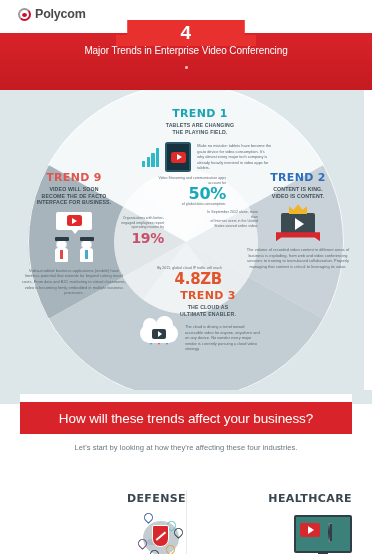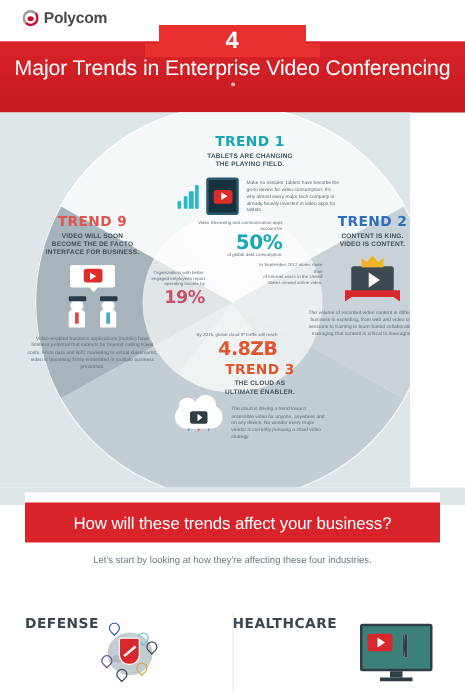--- a/index.html
+++ b/index.html
@@ -79,21 +79,21 @@
     font-weight: 700;
     color: #ffffff;
     line-height: 24px;
     letter-spacing: 0.5px;
   }
   .header-title {
     position: absolute;
     left: 0; top: 12px;
     width: 372px;
     text-align: center;
-    font-size: 17px;
+    font-size: 10px;
     color: #ffffff;
     letter-spacing: -0.1px;
     font-weight: 400;
   }
   .header-dot {
     position: absolute;
     left: 185px; top: 33px;
     width: 2.5px; height: 2.5px;
     border-radius: 50%;
     background: #f4b8b5;
@@ -105,21 +105,21 @@
     text-align: center;
     font-size: 7.6px;
     color: #f6c9c6;
     letter-spacing: 0.05px;
   }
 
   
   .venn-panel {
     position: absolute;
     left: 0; top: 90px;
-    width: 328px; height: 300px;
+    width: 364px; height: 300px;
     background: #dde7ea;
     overflow: hidden;
   }
   .big-circle {
     position: absolute;
     left: 28px; top: -6px;
     width: 316px; height: 316px;
     border-radius: 50%;
     background: #eef3f5;
     overflow: hidden;
@@ -308,21 +308,21 @@
     display:flex; align-items:center; justify-content:center;
   }
   .band-red-text { font-size:13.5px; color:#ffffff; font-weight:400; letter-spacing:-0.1px;}
   .band-note {
     position:absolute; left:20px; top:443px; width:332px;
     text-align:center; font-size:7.6px; color:#6b7880; letter-spacing:0.02px;
   }
 
   
   .industries { position:absolute; left:20px; top:470px; width:332px; height:84px; display:flex; }
-  .ind { flex:1; position:relative; display:flex; flex-direction:row; align-items:flex-start;margin-top:16px; }
+  .ind { flex:1; position:relative; display:flex; flex-direction:column; align-items:flex-end;margin-top:16px; }
   .ind + .ind::before {
     content:""; position:absolute; left:0; top:4px; width:1px; height:76px; background:#e6eaec;
   }
   .ind-title {
     font-size:11px; font-weight:700; color:#3a4750; letter-spacing:0.4px;
     font-family:"DejaVu Sans", sans-serif; margin-top:6px;
   }
   .ind-art { margin-top:10px; height:54px; display:flex; align-items:center; justify-content:center; }
 
   

